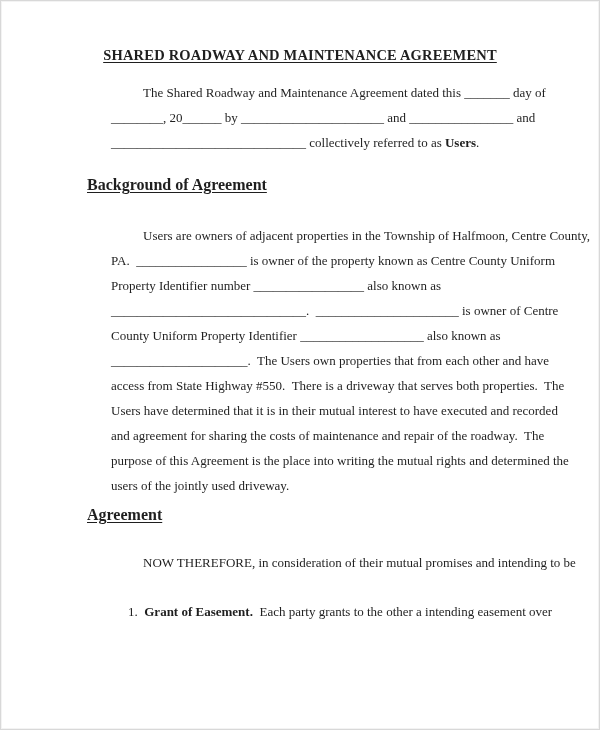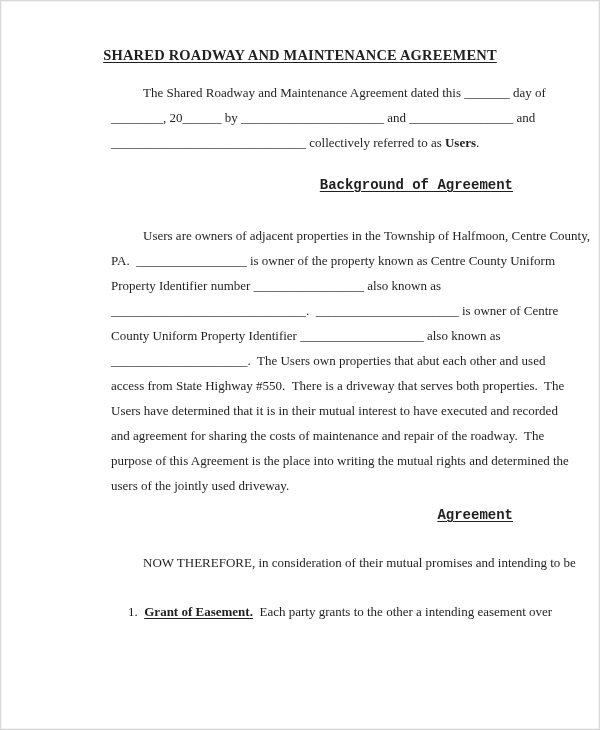--- a/index.html
+++ b/index.html
@@ -21,40 +21,39 @@
     margin-top: 45px;
     font-size: 14.5px;
     line-height: 18px;
     font-weight: bold;
     text-align: center;
     text-decoration: underline;
     text-underline-offset: 2px;
     letter-spacing: 0.2px;
   }
   .block-heading {
-    font-size: 14px;
+    font-size: 16px;
     line-height: 18px;
     font-weight: bold;
-    text-align: right;
+    text-align: left;
     text-decoration: underline;
     text-underline-offset: 2px;
-    font-family: Liberation Mono, monospace;
   }
   .para {
     font-size: 13px;
     line-height: 25px;
     margin-left: 24px;
   }
   .line {
     white-space: pre;
   }
   .line.indent { padding-left: 32px; }
   .line.list   { padding-left: 17px; }
   .seg.bold { font-weight: bold; }
-  .seg.underline { text-decoration: underline; text-underline-offset: 2px; }
+  .seg.underline { text-underline-offset: 2px; }
   
   .b1 { margin-top: 16px; }
   .b2 { margin-top: 21px; }
   .b3 { margin-top: 29px; }
   .b4 { margin-top: 8px; }
   .b5 { margin-top: 26px; }
   .b6 { margin-top: 24px; }
 </style>
 </head>
 <body>
@@ -69,21 +68,21 @@
     </div>
 
   <div class="block-heading b2">Background of Agreement</div>
 
   <div class="para b3">
       <div class="line indent"><span class="seg">Users are owners of adjacent properties in the Township of Halfmoon, Centre County,</span></div>
       <div class="line"><span class="seg">PA.  _________________ is owner of the property known as Centre County Uniform</span></div>
       <div class="line"><span class="seg">Property Identifier number _________________ also known as</span></div>
       <div class="line"><span class="seg">______________________________.  ______________________ is owner of Centre</span></div>
       <div class="line"><span class="seg">County Uniform Property Identifier ___________________ also known as</span></div>
-      <div class="line"><span class="seg">_____________________.  The Users own properties that abut each other and used</span></div>
+      <div class="line"><span class="seg">_____________________.  The Users own properties that from each other and have</span></div>
       <div class="line"><span class="seg">access from State Highway #550.  There is a driveway that serves both properties.  The</span></div>
       <div class="line"><span class="seg">Users have determined that it is in their mutual interest to have executed and recorded</span></div>
       <div class="line"><span class="seg">and agreement for sharing the costs of maintenance and repair of the roadway.  The</span></div>
       <div class="line"><span class="seg">purpose of this Agreement is the place into writing the mutual rights and determined the</span></div>
       <div class="line"><span class="seg">users of the jointly used driveway.</span></div>
     </div>
 
   <div class="block-heading b4">Agreement</div>
 
   <div class="para b5">

